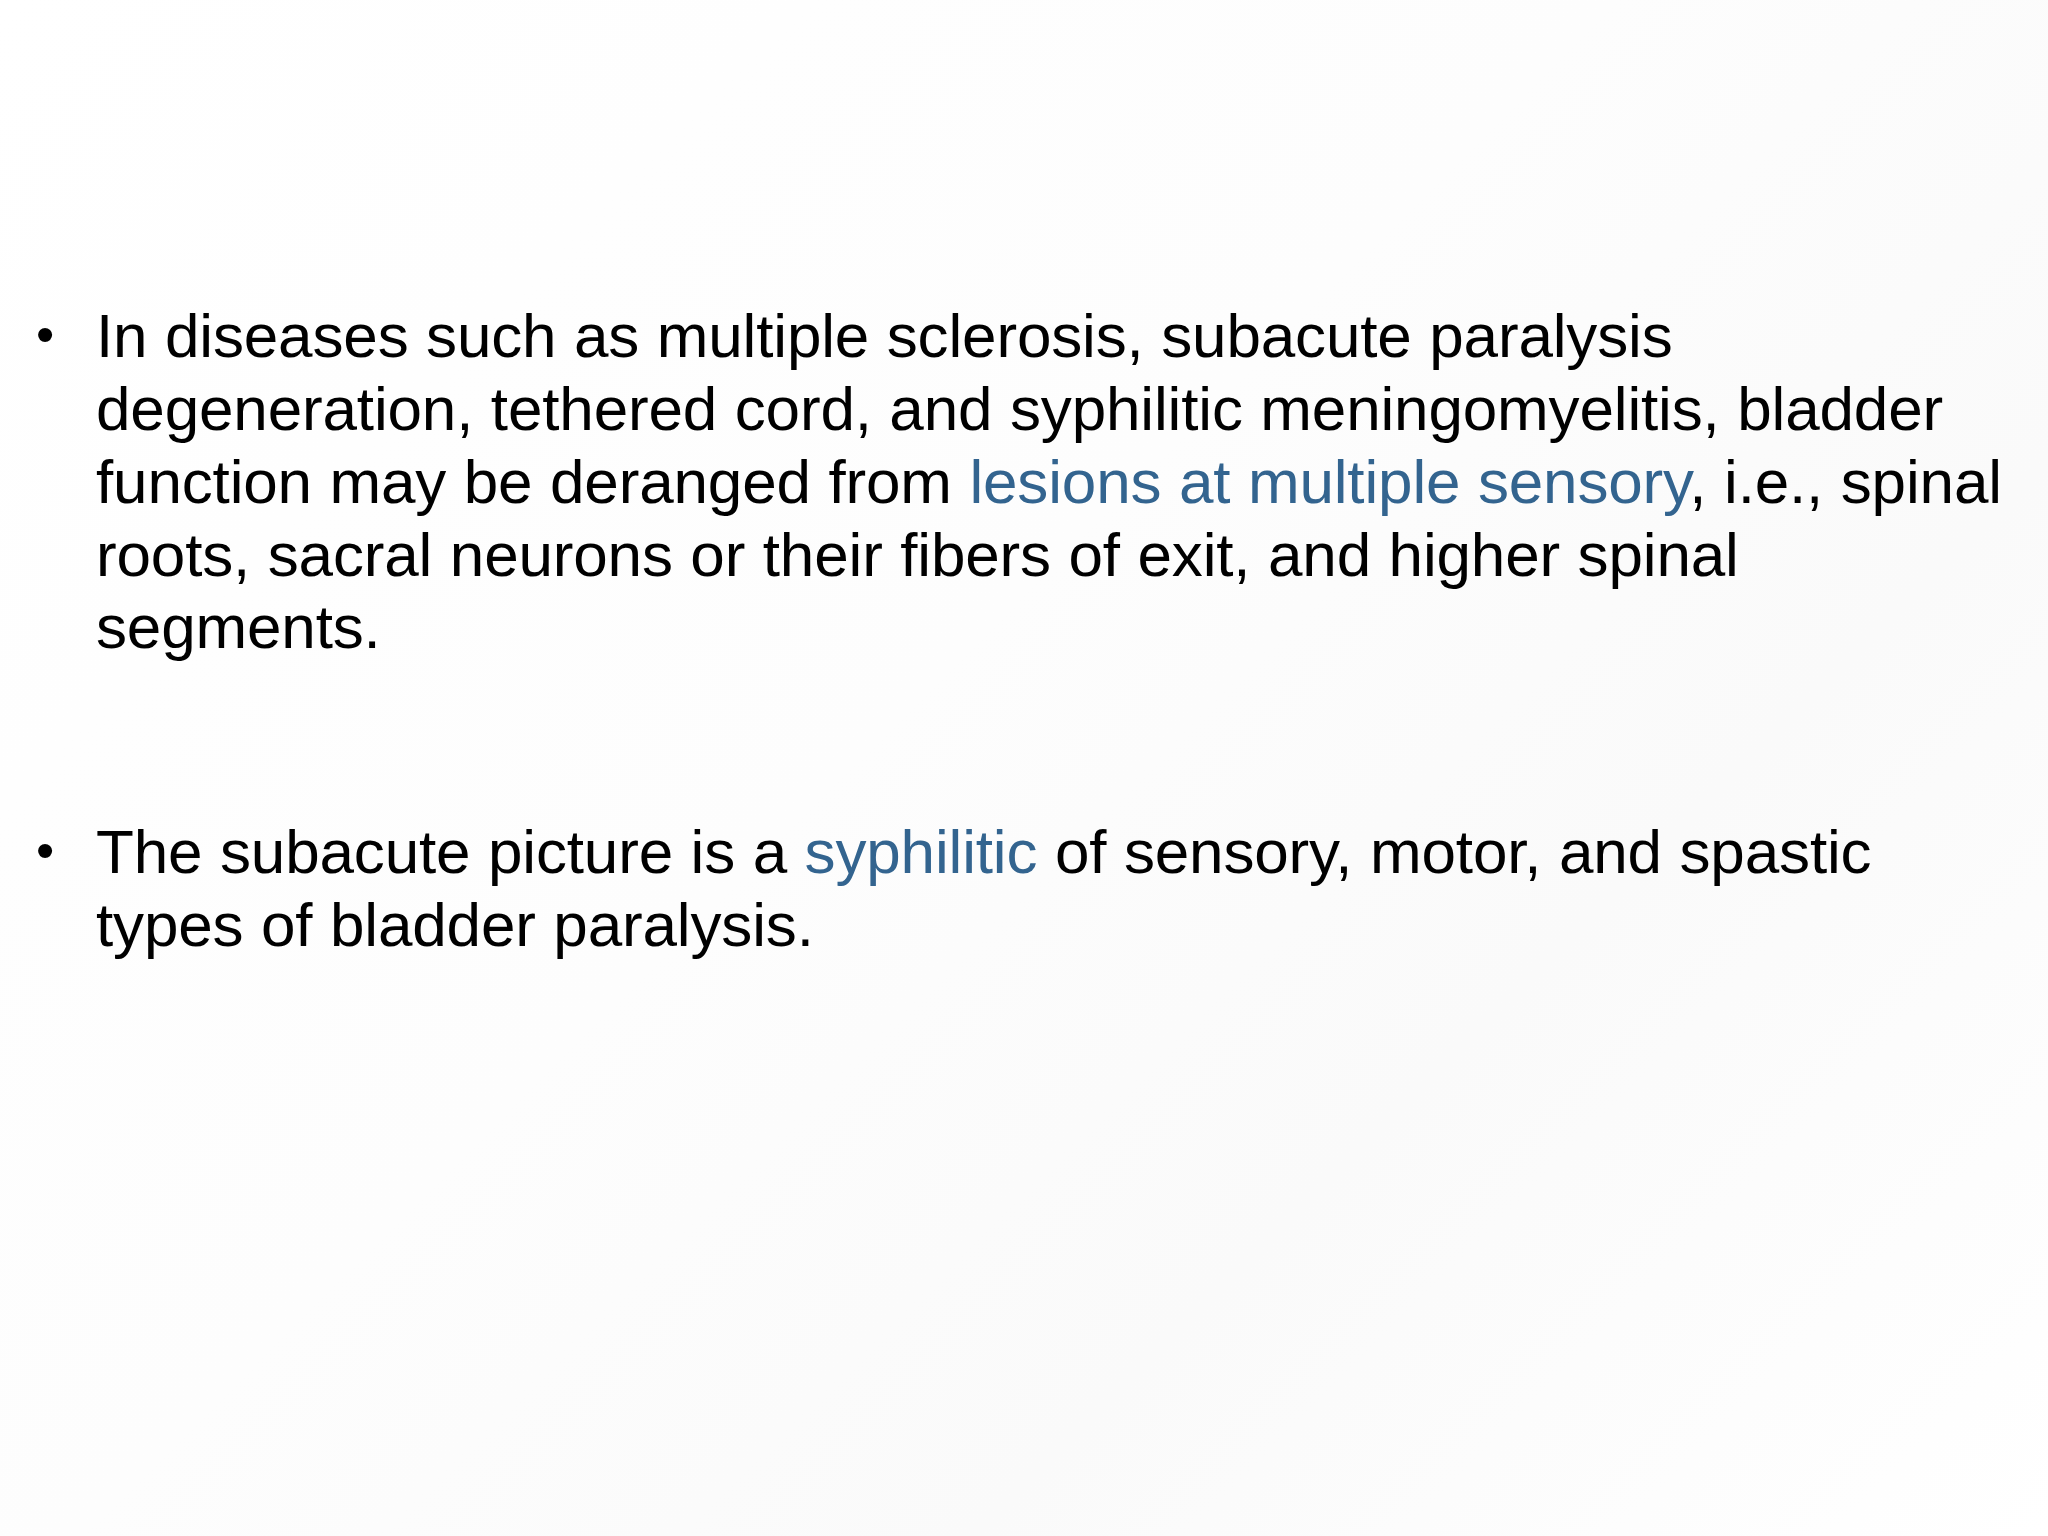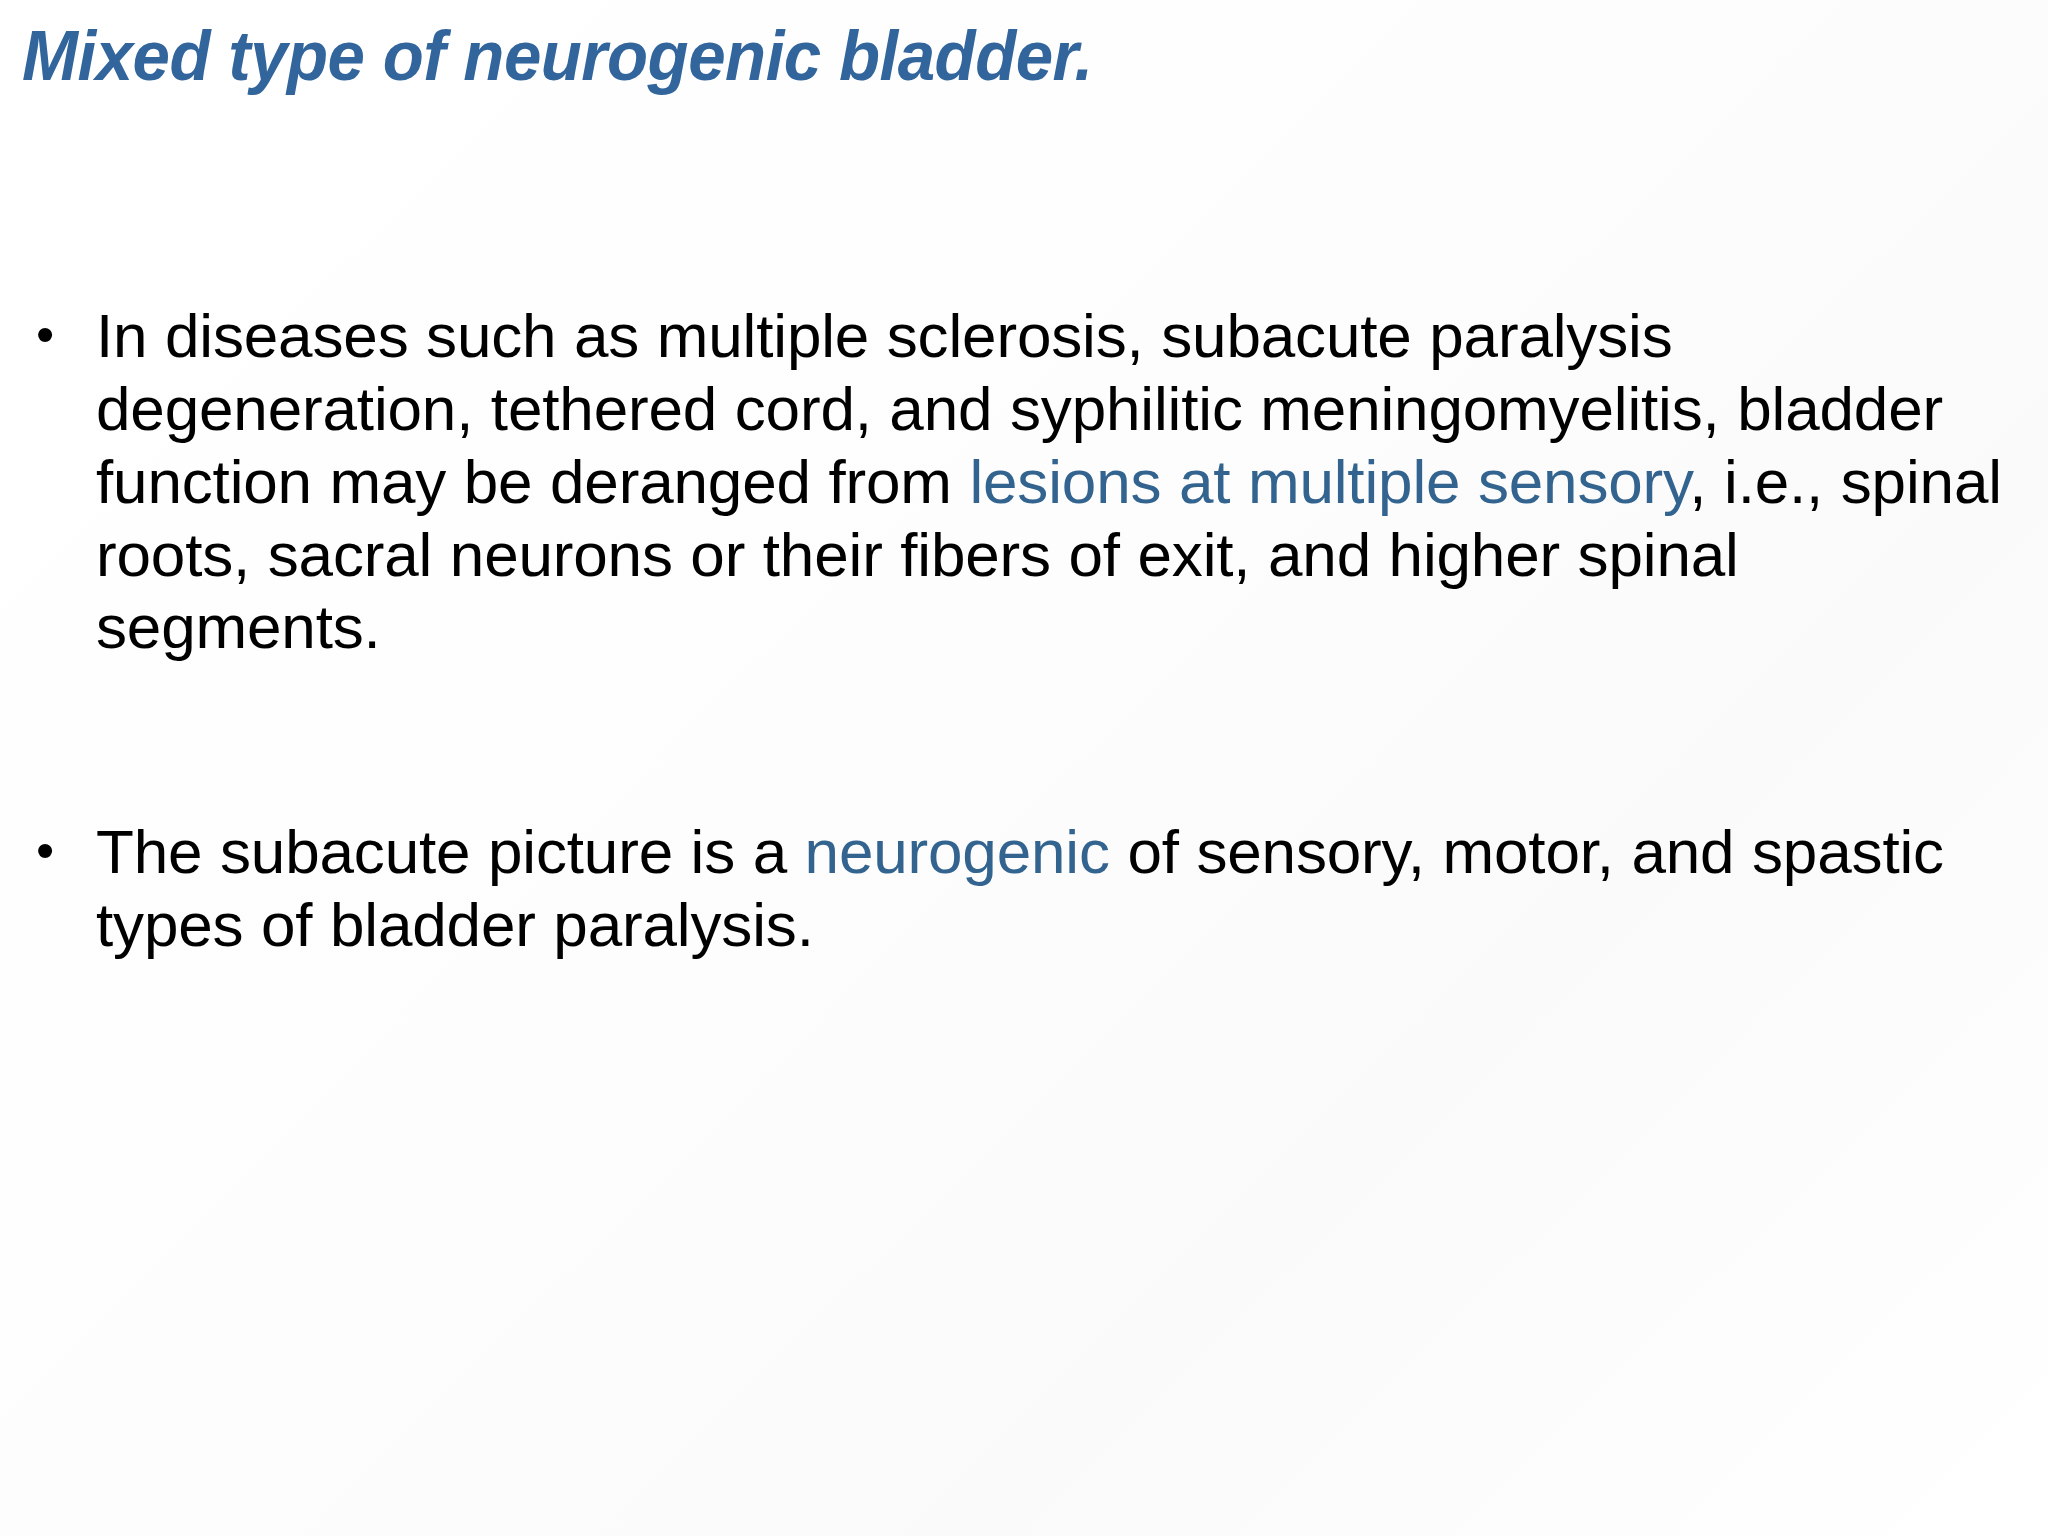--- a/index.html
+++ b/index.html
@@ -89,34 +89,31 @@
 
   .blk {
     color: #000000;
   }
 </style>
 </head>
 <body>
 
 <div class="slide">
 
-  <div class="title-area">
-    <div class="slide-title">Mixed type of neurogenic bladder.</div>
-  </div>
 
   <div class="body-area">
 
     <div class="bullet">
       <span class="bullet-marker">•</span>
       <span class="bullet-text">
         <span class="blk">In diseases such as multiple sclerosis, subacute paralysis degeneration, tethered cord, and syphilitic meningomyelitis, bladder function may be deranged from </span><span class="hl">lesions at multiple sensory</span><span class="blk">, i.e., spinal roots, sacral neurons or their fibers of exit, and higher spinal segments.</span>
       </span>
     </div>
 
     <div class="bullet">
       <span class="bullet-marker">•</span>
       <span class="bullet-text">
-        <span class="blk">The subacute picture is a </span><span class="hl">neurogenic</span><span class="blk"> of sensory, motor, and spastic types of bladder paralysis.</span>
+        <span class="blk">The subacute picture is a </span><span class="hl">syphilitic</span><span class="blk"> of sensory, motor, and spastic types of bladder paralysis.</span>
       </span>
     </div>
 
   </div>
 </div>
 
 </body></html>

